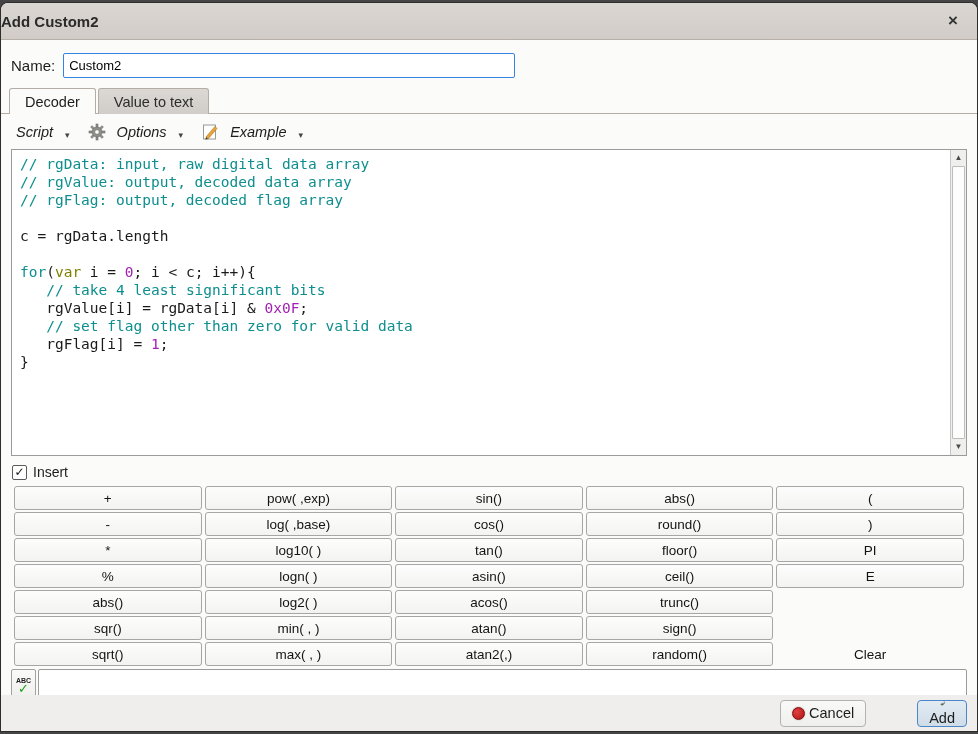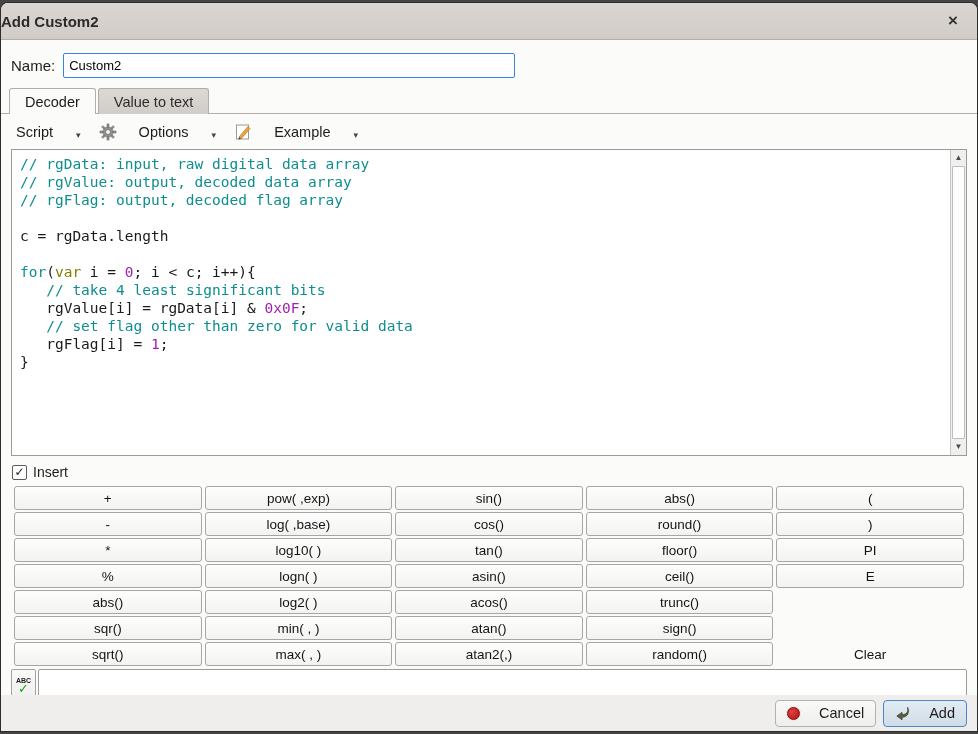--- a/index.html
+++ b/index.html
@@ -30,21 +30,21 @@
   .tabbar { display:flex; margin-left:8px; position:relative; z-index:2; }
   .tab { font-size:14.5px; padding:5px 15px 4px 15px; border:1px solid #b3ada6;
          border-bottom:none; border-radius:3px 3px 0 0; margin-right:2px; }
   .tab.active { background:#fbfbfa; position:relative; }
   .tab.active::after { content:""; position:absolute; left:0; right:0; bottom:-1px; height:1px; background:#fbfbfa; }
   .tab.inactive { background:linear-gradient(#dcd8d3,#d0ccc7); color:#2c2c2c; }
   .tab-baseline { height:1px; background:#b3ada6; margin-top:-1px; }
 
   
   .toolbar { display:flex; align-items:center; gap:4px; padding:7px 12px 6px 12px; font-size:14.5px; }
-  .tool-item { display:flex; align-items:center; gap:22px; padding:2px 3px; }
+  .tool-item { display:flex; align-items:center; gap:11px; padding:2px 3px;font-style:italic; }
   .drop-arrow { font-size:9px; color:#444; margin:6px 8px 0 1px; }
   .gear-svg, .pencil-svg { width:18px; height:18px; display:block; }
 
   
   .editor { position:relative; margin:0 10px; height:307px; border:1px solid #9b9b9b;
             background:#ffffff; overflow:hidden; }
   .code { padding:5px 8px; font-family:"DejaVu Sans Mono","Liberation Mono",monospace;
           font-size:14.5px; line-height:18px; white-space:pre; }
   .code .cm { color:#0e8e8e; }
   .code .kw { color:#0e8e8e; }
@@ -81,24 +81,24 @@
                background:linear-gradient(#fafaf9,#eeeeec);
                display:flex; flex-direction:column; align-items:center; justify-content:center; }
   .spell-btn .abc { font-size:7px; font-weight:bold; color:#222; letter-spacing:0; line-height:6px; }
   .spell-btn .chk { font-size:13px; font-weight:bold; color:#17a017; line-height:11px; margin-top:-1px; }
   .expr-input { flex:1; border:1px solid #9b9b9b; border-radius:2px; background:#fff;
                 font-size:14px; padding:0 6px; font-family:"Liberation Sans",sans-serif; outline:none; }
 
   
   .footer { position:absolute; left:0; right:0; bottom:0; height:36px; background:#efeeec;
             display:flex; align-items:center; justify-content:flex-end; gap:7px; padding:0 10px; }
-  .footer-btn { height:27px; display:flex; align-items:center; gap:19px; padding:0 11px;
-                font-size:14.5px; border-radius:4px; }
+  .footer-btn { height:27px; display:flex; align-items:center; gap:4px; padding:0 11px;
+                font-size:14.5px; border-radius:4px;margin-left:44px; }
   .cancel-btn { background:linear-gradient(#f9f9f8,#efefed); border:1px solid #b2b2b0; }
-  .add-btn { background:linear-gradient(#e2ebf2,#cfdde9); border:1px solid #4a86c8; }
+  .add-btn { background:linear-gradient(#e2ebf2,#cfdde9); border:1px solid #4a86c8;flex-direction:column; }
   .stop-icon { width:13px; height:13px; border-radius:50%;
                background:radial-gradient(circle at 35% 35%, #e04040, #b11111);
                border:1px solid #7e0d0d; box-shadow:0 0 0 1px #e4e4e2; }
   .add-arrow-svg { width:15px; height:15px; display:block; }
 </style>
 </head>
 <body>
 
 <div class="window">
 

